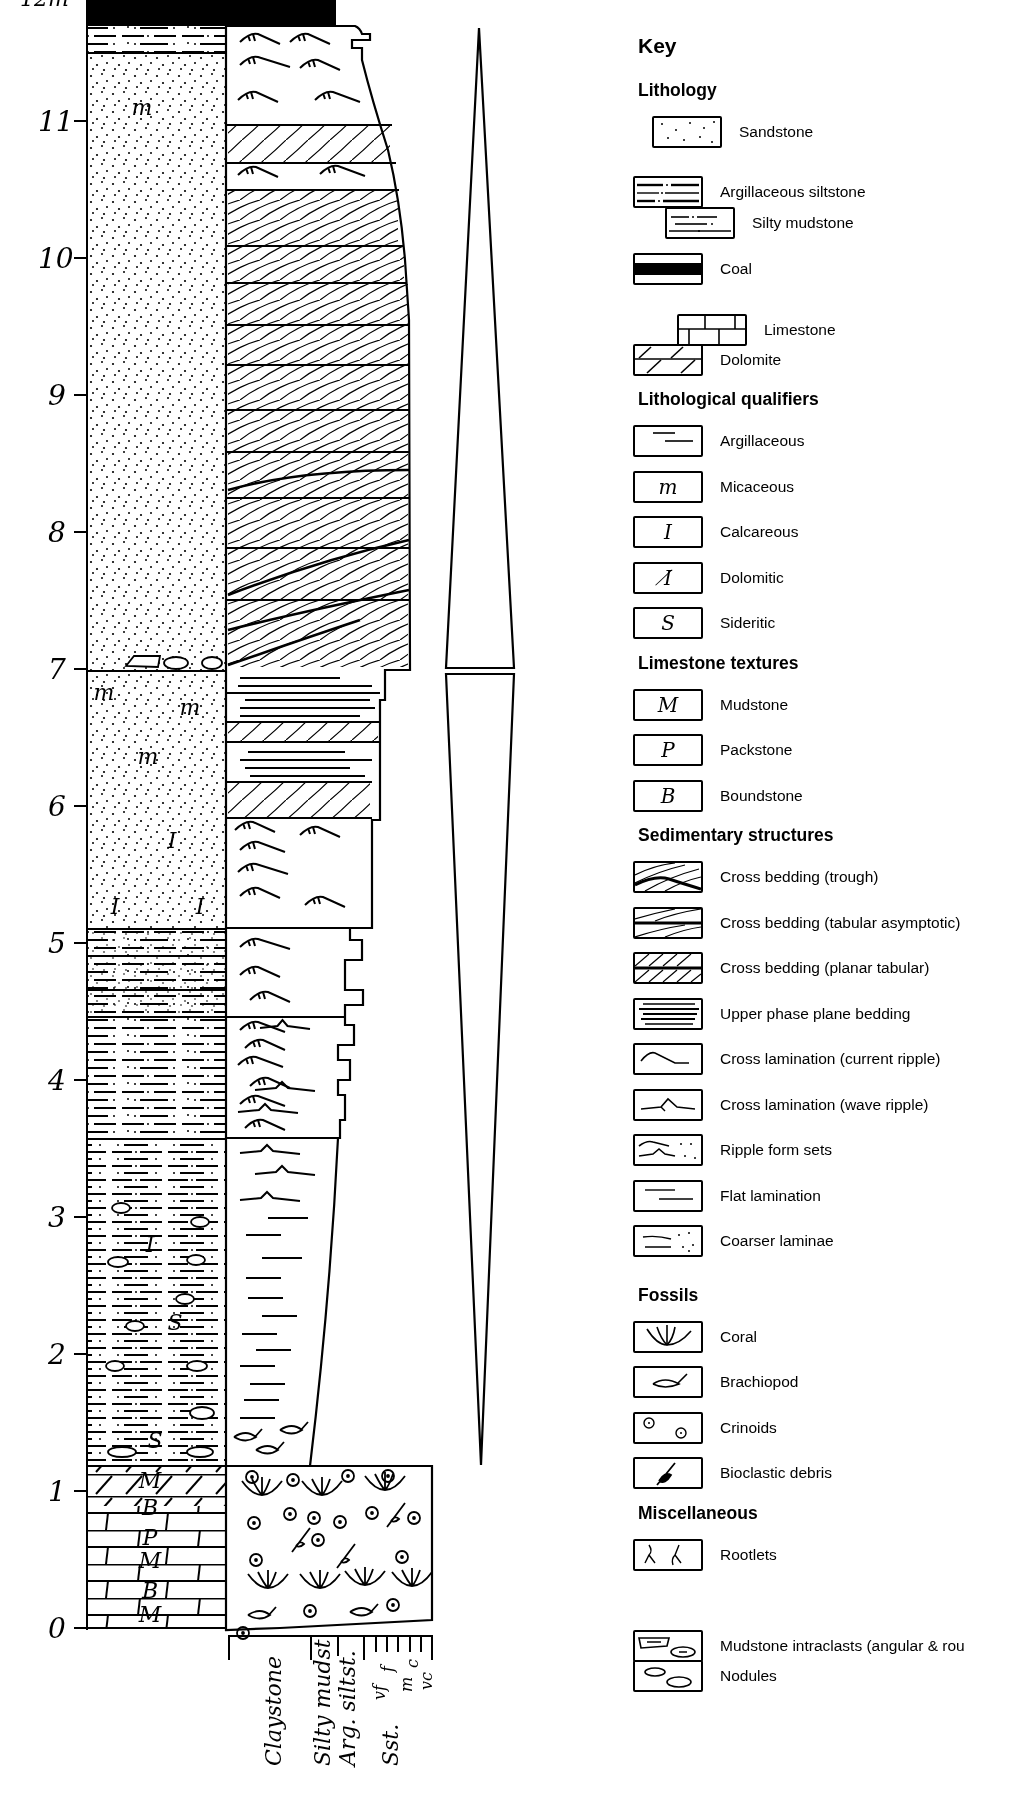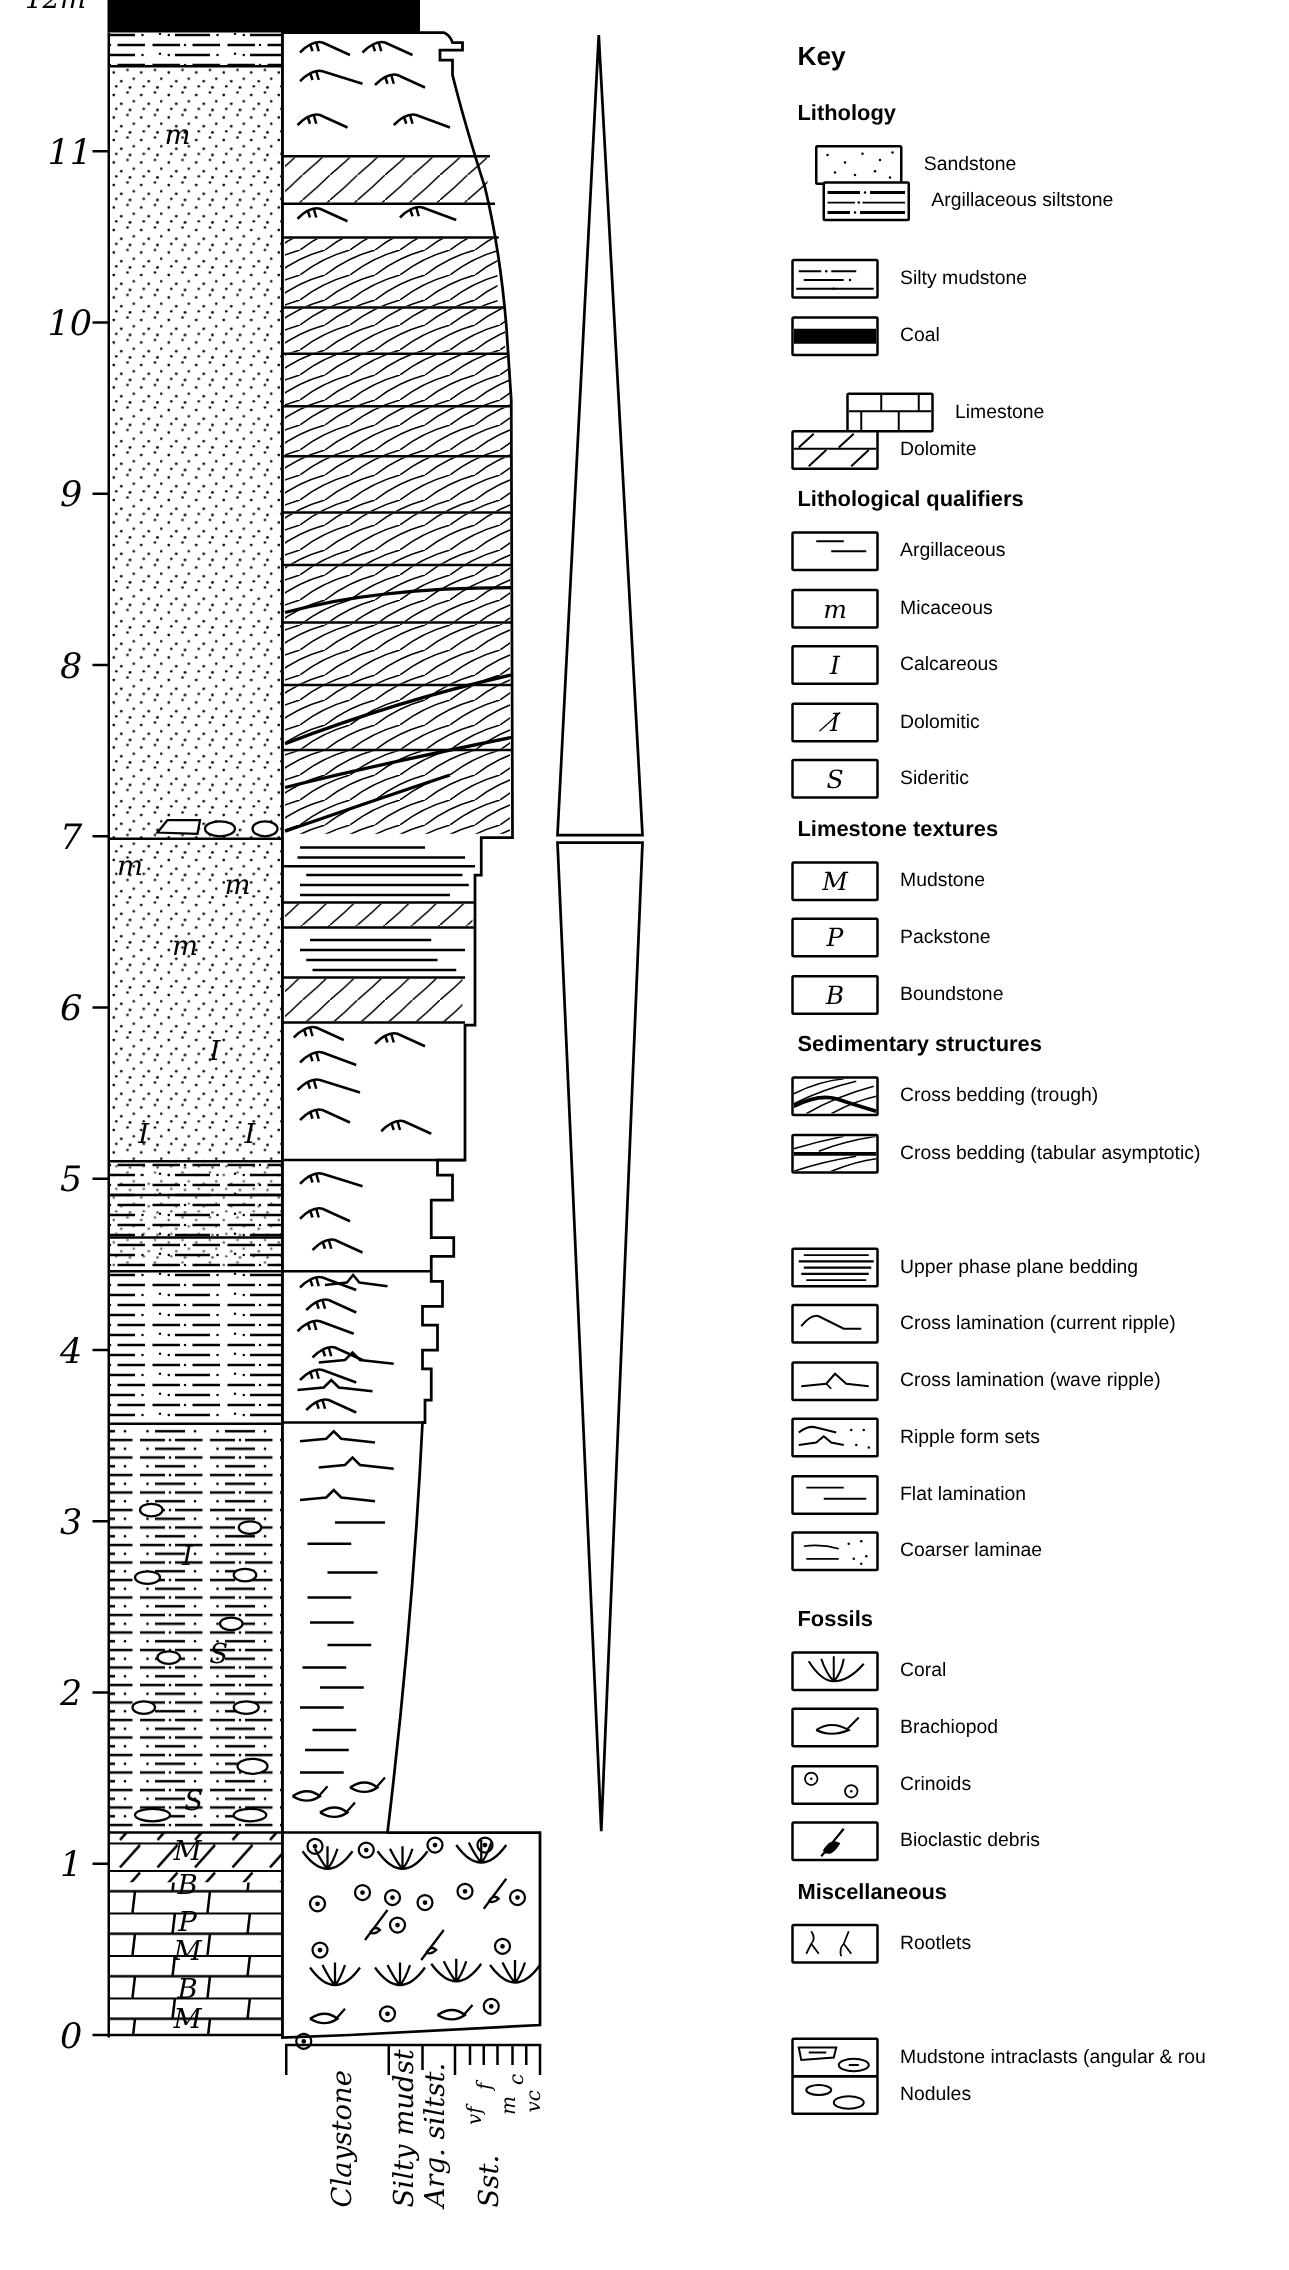--- a/index.html
+++ b/index.html
@@ -368,39 +368,39 @@
             <circle cx="14" cy="20" r="1"></circle>
             <circle cx="30" cy="22" r="1"></circle>
             <circle cx="46" cy="19" r="1"></circle>
             <circle cx="58" cy="24" r="1"></circle>
             <circle cx="60" cy="4" r="1"></circle>
           </g>
         </svg>
       </div>
       <span class="key-label">Sandstone</span>
     </div>
-    <div class="key-item" style="top: 145px; margin-left: 25px;">
+    <div class="key-item" style="top: 176px;">
       <div class="swatch">
         <svg width="66" height="28" viewBox="0 0 66 28">
           <line x1="2" y1="7" x2="28" y2="7" stroke="#000" stroke-width="2.4"></line>
           <line x1="36" y1="7" x2="64" y2="7" stroke="#000" stroke-width="2.4"></line>
           <line x1="2" y1="15" x2="24" y2="15" stroke="#000" stroke-width="1.4"></line>
           <line x1="30" y1="15" x2="64" y2="15" stroke="#000" stroke-width="1.4"></line>
           <line x1="2" y1="23" x2="20" y2="23" stroke="#000" stroke-width="2.4"></line>
           <line x1="28" y1="23" x2="64" y2="23" stroke="#000" stroke-width="2.4"></line>
           <g fill="#000">
             <circle cx="32" cy="7" r="1"></circle>
             <circle cx="27" cy="15" r="1"></circle>
             <circle cx="24" cy="23" r="1"></circle>
           </g>
         </svg>
       </div>
       <span class="key-label">Argillaceous siltstone</span>
     </div>
-    <div class="key-item" style="top: 207px;">
+    <div class="key-item" style="top: 207px; margin-left: 32px;">
       <div class="swatch">
         <svg width="66" height="28" viewBox="0 0 66 28">
           <line x1="4" y1="8" x2="22" y2="8" stroke="#000" stroke-width="1.6"></line>
           <line x1="30" y1="8" x2="50" y2="8" stroke="#000" stroke-width="1.6"></line>
           <line x1="8" y1="15" x2="40" y2="15" stroke="#000" stroke-width="1.6"></line>
           <line x1="2" y1="22" x2="64" y2="22" stroke="#000" stroke-width="1.6"></line>
           <g fill="#000">
             <circle cx="26" cy="8" r="1"></circle>
             <circle cx="45" cy="15" r="1"></circle>
             <circle cx="32" cy="22" r="1"></circle>
@@ -516,20 +516,39 @@
             <path d="M0 10 Q20 4 40 0"></path>
             <path d="M20 12 Q40 4 66 0"></path>
             <path d="M0 28 Q24 20 50 16"></path>
             <path d="M30 28 Q50 20 66 18"></path>
           </g>
           <line x1="0" y1="14" x2="66" y2="14" stroke="#000" stroke-width="3"></line>
         </svg>
       </div>
       <span class="key-label">Cross bedding (tabular asymptotic)</span>
     </div>
+    <div class="key-item" style="top: 952px;">
+      <div class="swatch">
+        <svg width="66" height="28" viewBox="0 0 66 28">
+          <g stroke="#000" stroke-width="1.2">
+            <line x1="0" y1="12" x2="14" y2="0"></line>
+            <line x1="14" y1="12" x2="28" y2="0"></line>
+            <line x1="28" y1="12" x2="42" y2="0"></line>
+            <line x1="42" y1="12" x2="56" y2="0"></line>
+            <line x1="0" y1="28" x2="14" y2="16"></line>
+            <line x1="14" y1="28" x2="28" y2="16"></line>
+            <line x1="28" y1="28" x2="42" y2="16"></line>
+            <line x1="42" y1="28" x2="56" y2="16"></line>
+            <line x1="56" y1="28" x2="66" y2="20"></line>
+          </g>
+          <line x1="0" y1="14" x2="66" y2="14" stroke="#000" stroke-width="3"></line>
+        </svg>
+      </div>
+      <span class="key-label">Cross bedding (planar tabular)</span>
+    </div>
     <div class="key-item" style="top: 997.5px;">
       <div class="swatch">
         <svg width="66" height="28" viewBox="0 0 66 28">
           <line x1="8" y1="4" x2="60" y2="4" stroke="#000" stroke-width="1.4"></line>
           <line x1="4" y1="9" x2="64" y2="9" stroke="#000" stroke-width="1.8"></line>
           <line x1="8" y1="14" x2="62" y2="14" stroke="#000" stroke-width="1.8"></line>
           <line x1="6" y1="19" x2="60" y2="19" stroke="#000" stroke-width="1.8"></line>
           <line x1="10" y1="24" x2="58" y2="24" stroke="#000" stroke-width="1.4"></line>
         </svg>
       </div>

